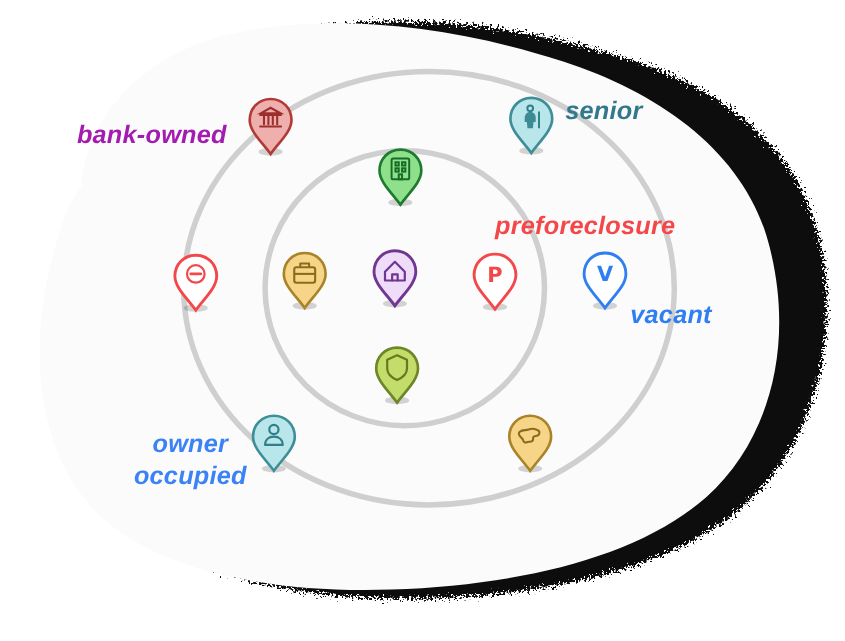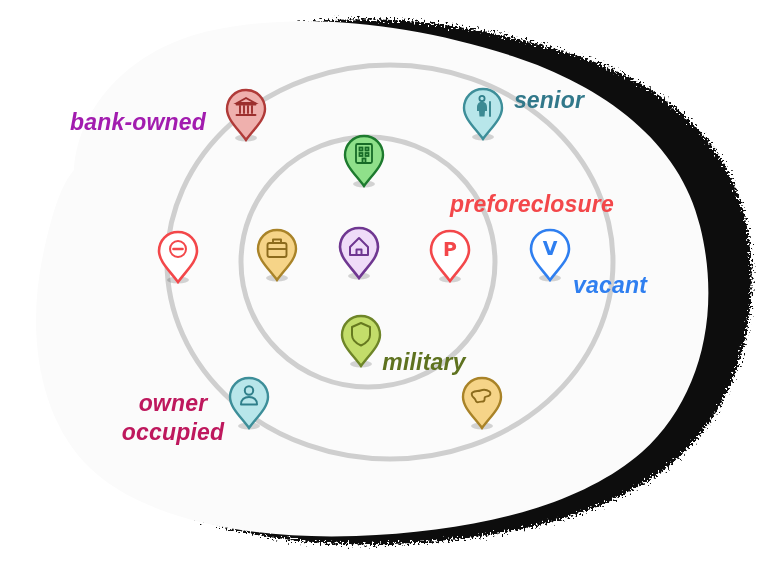--- a/index.html
+++ b/index.html
@@ -235,19 +235,18 @@
 
   <div class="label" style="left:138px; top:123px; color:#a21caf;">bank-owned</div>
 
   <div class="label" style="left:549px; top:101px; color:#31788a;">senior</div>
 
 
   <div class="label" style="left:532px; top:205px; color:#f3474a;">preforeclosure</div>
 
   <div class="label" style="left:610px; top:286px; color:#2f7ff0;">vacant</div>
 
-  <div class="label" style="left:424px; top:363px; color:#5e721f;">military</div>
-
-  <div class="label" style="left:173px; top:418px; color:#be185d;">owner
+
+  <div class="label" style="left:173px; top:418px; color:#3b82f6;">owner
 occupied</div>
 
 
 </div>
 
 </body></html>

